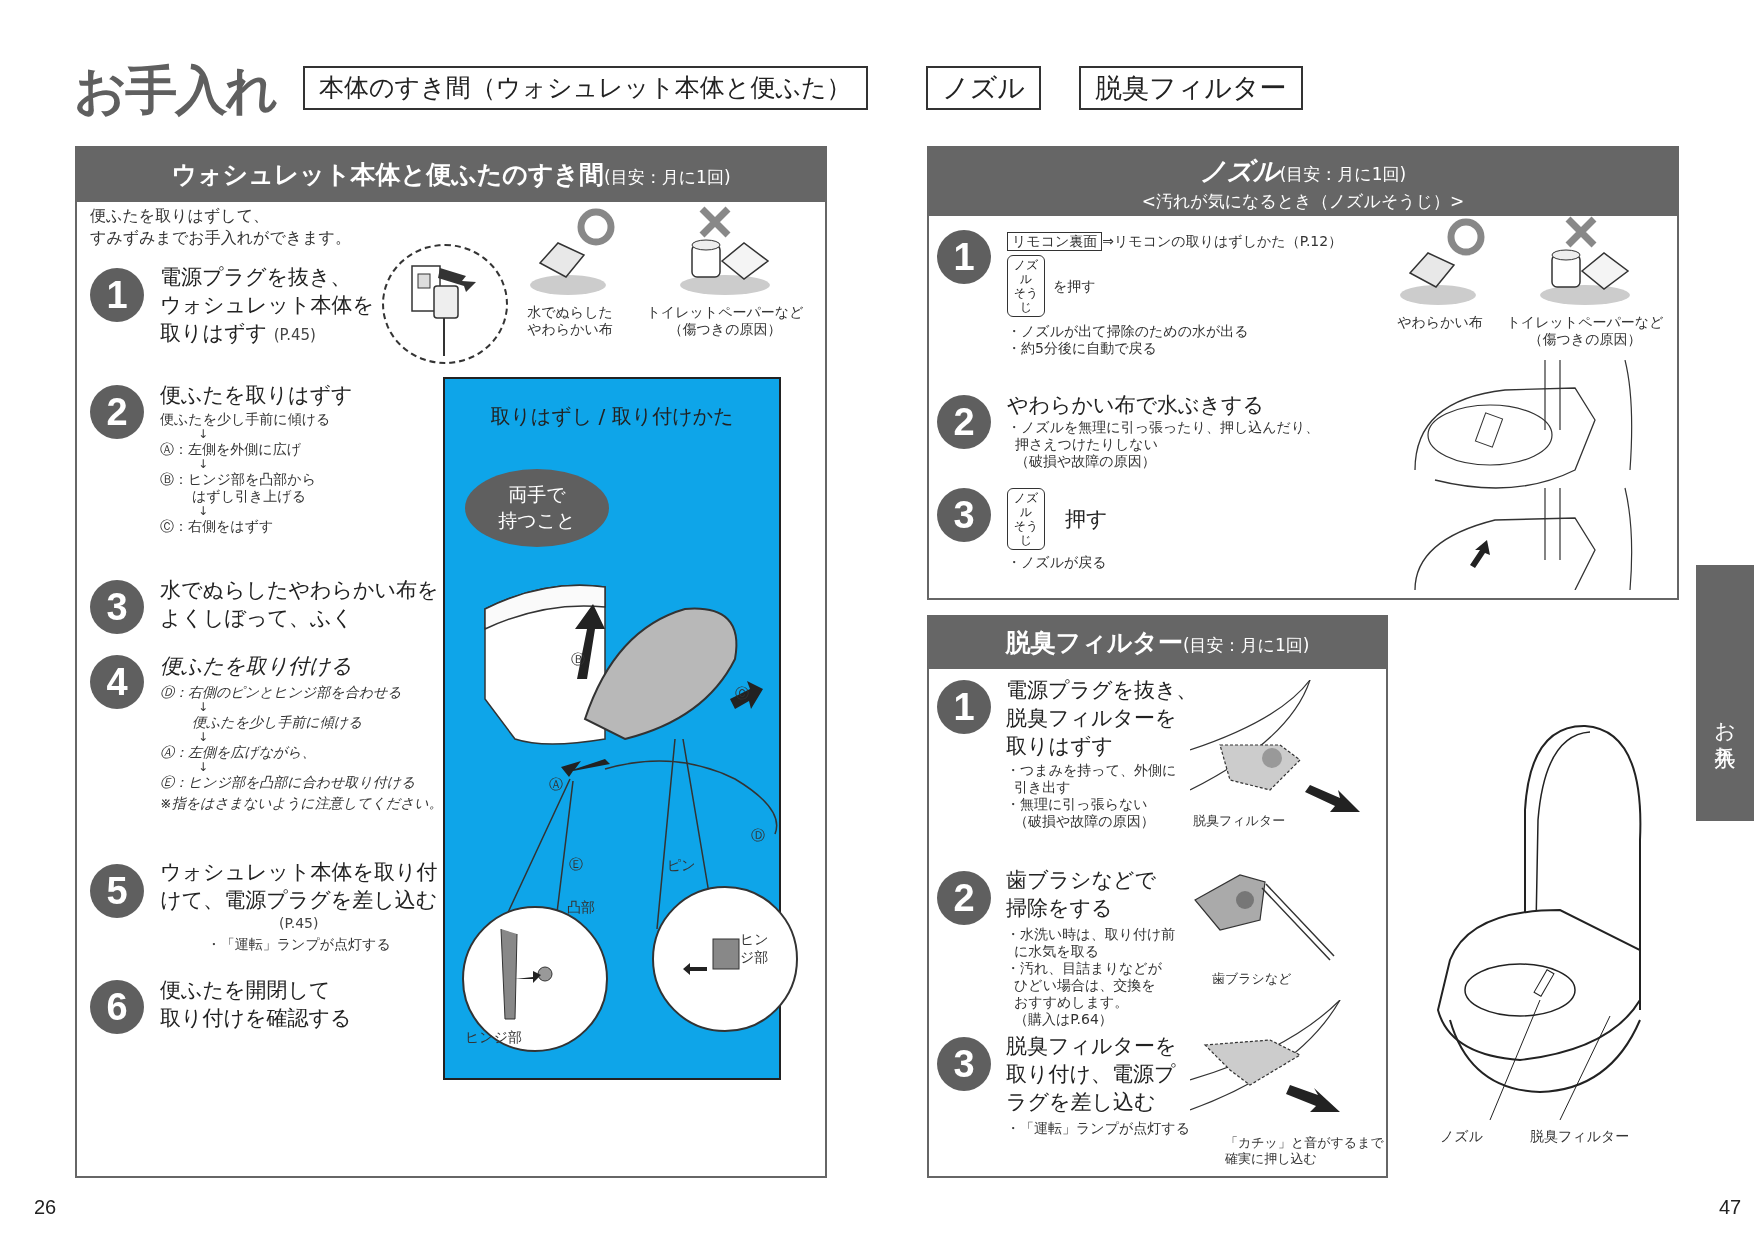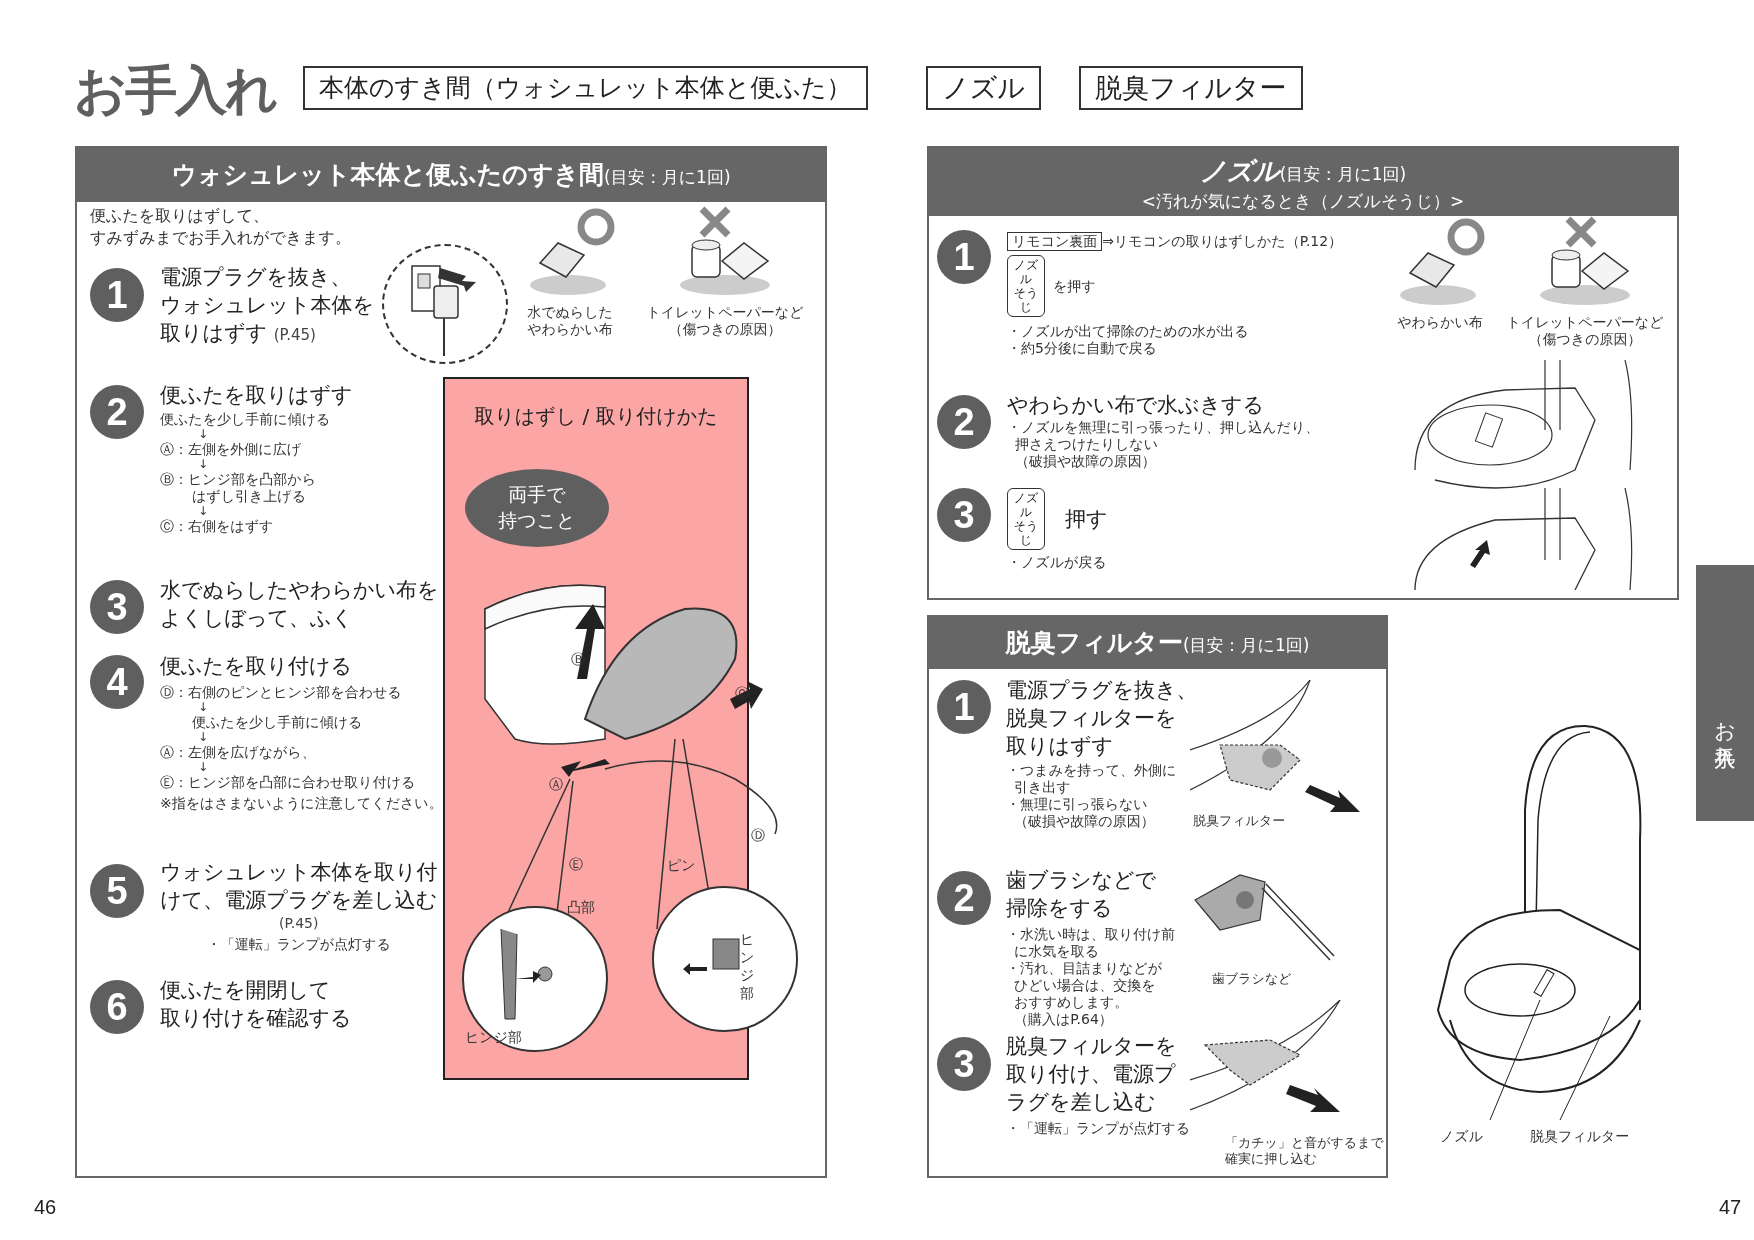--- a/index.html
+++ b/index.html
@@ -105,21 +105,21 @@
   <div class="small">Ⓒ：右側をはずす</div>
 </div>
 
 <div class="abs step-num" style="left:90px;top:580px;">3</div>
 <div class="abs step-title" style="left:160px;top:576px;">
   <div>水でぬらしたやわらかい布を</div>
   <div>よくしぼって、ふく</div>
 </div>
 
 <div class="abs step-num" style="left:90px;top:655px;">4</div>
-<div class="abs" style="left:160px;top:652px;">
+<div class="abs" style="left:160px;top:652px;font-style:italic;">
   <div class="step-title">便ふたを取り付ける</div>
   <div class="small" style="margin-top:4px;">Ⓓ：右側のピンとヒンジ部を合わせる</div>
   <div class="arr">↓</div>
   <div class="small" style="padding-left:32px;">便ふたを少し手前に傾ける</div>
   <div class="arr">↓</div>
   <div class="small">Ⓐ：左側を広げながら、</div>
   <div class="arr">↓</div>
   <div class="small">Ⓔ：ヒンジ部を凸部に合わせ取り付ける</div>
   <div class="small" style="margin-top:4px;">※指をはさまないように注意してください。</div>
 </div>
@@ -131,21 +131,21 @@
   <div class="ref" style="font-size:14px;line-height:18px;">(P.45)</div>
   <div class="small" style="margin-top:4px;">・「運転」ランプが点灯する</div>
 </div>
 
 <div class="abs step-num" style="left:90px;top:980px;">6</div>
 <div class="abs step-title" style="left:160px;top:976px;">
   <div>便ふたを開閉して</div>
   <div>取り付けを確認する</div>
 </div>
 
-<div class="abs" style="left:443px;top:377px;width:306px;height:703px;border:2px solid #222;background:#fca5a5;">
+<div class="abs" style="left:443px;top:377px;width:338px;height:703px;border:2px solid #222;background:#0ea5e9;">
   <div style="position:absolute;left:0;right:0;top:24px;text-align:center;font-size:20px;color:#222;">取りはずし / 取り付けかた</div>
   <div style="position:absolute;left:20px;top:90px;width:144px;height:78px;border-radius:50%;background:#5f5f5f;color:#fff;text-align:center;font-size:19px;line-height:26px;padding-top:12px;">
     <div>両手で</div>
     <div>持つこと</div>
   </div>
   <svg style="position:absolute;left:0;top:170px;" width="363" height="530" viewBox="0 0 363 530">
 
     <path d="M40 60 Q100 30 160 38 L160 190 Q100 200 70 190 L40 150 Z" fill="#fff" stroke="#333" stroke-width="1.5"></path>
     <path d="M40 60 Q100 30 160 38 L160 58 Q100 52 40 80 Z" fill="#fafafa" stroke="#333" stroke-width="1.5"></path>
 
@@ -171,21 +171,21 @@
   <span class="callout" style="position:absolute;left:290px;top:306px;">Ⓒ</span>
   <span class="callout" style="position:absolute;left:104px;top:397px;">Ⓐ</span>
   <span class="callout" style="position:absolute;left:306px;top:448px;">Ⓓ</span>
   <span class="callout" style="position:absolute;left:124px;top:477px;">Ⓔ</span>
   <span class="callout" style="position:absolute;left:122px;top:520px;">凸部</span>
   <span class="callout" style="position:absolute;left:222px;top:478px;">ピン</span>
   <span class="callout" style="position:absolute;left:295px;top:552px;">ヒンジ部</span>
   <span class="callout" style="position:absolute;left:20px;top:650px;">ヒンジ部</span>
 </div>
 
-<div class="abs page-num" style="left:34px;top:1196px;">46</div>
+<div class="abs page-num" style="left:34px;top:1196px;">26</div>
 
 <div class="abs hdr-box" style="left:926px;top:66px;font-size:27px;">ノズル</div>
 <div class="abs hdr-box" style="left:1079px;top:66px;font-size:27px;">脱臭フィルター</div>
 
 <div class="abs panel" style="left:927px;top:146px;width:752px;height:454px;">
   <div class="panel-head" style="height:68px;padding-top:8px;">
     <div style="line-height:30px;"><span class="ph-main" style="font-size:26px;font-style:italic;">ノズル</span><span class="ph-sub">(目安：月に1回)</span></div>
     <div class="ph-sub" style="line-height:22px;">&lt;汚れが気になるとき（ノズルそうじ）&gt;</div>
   </div>
 </div>

